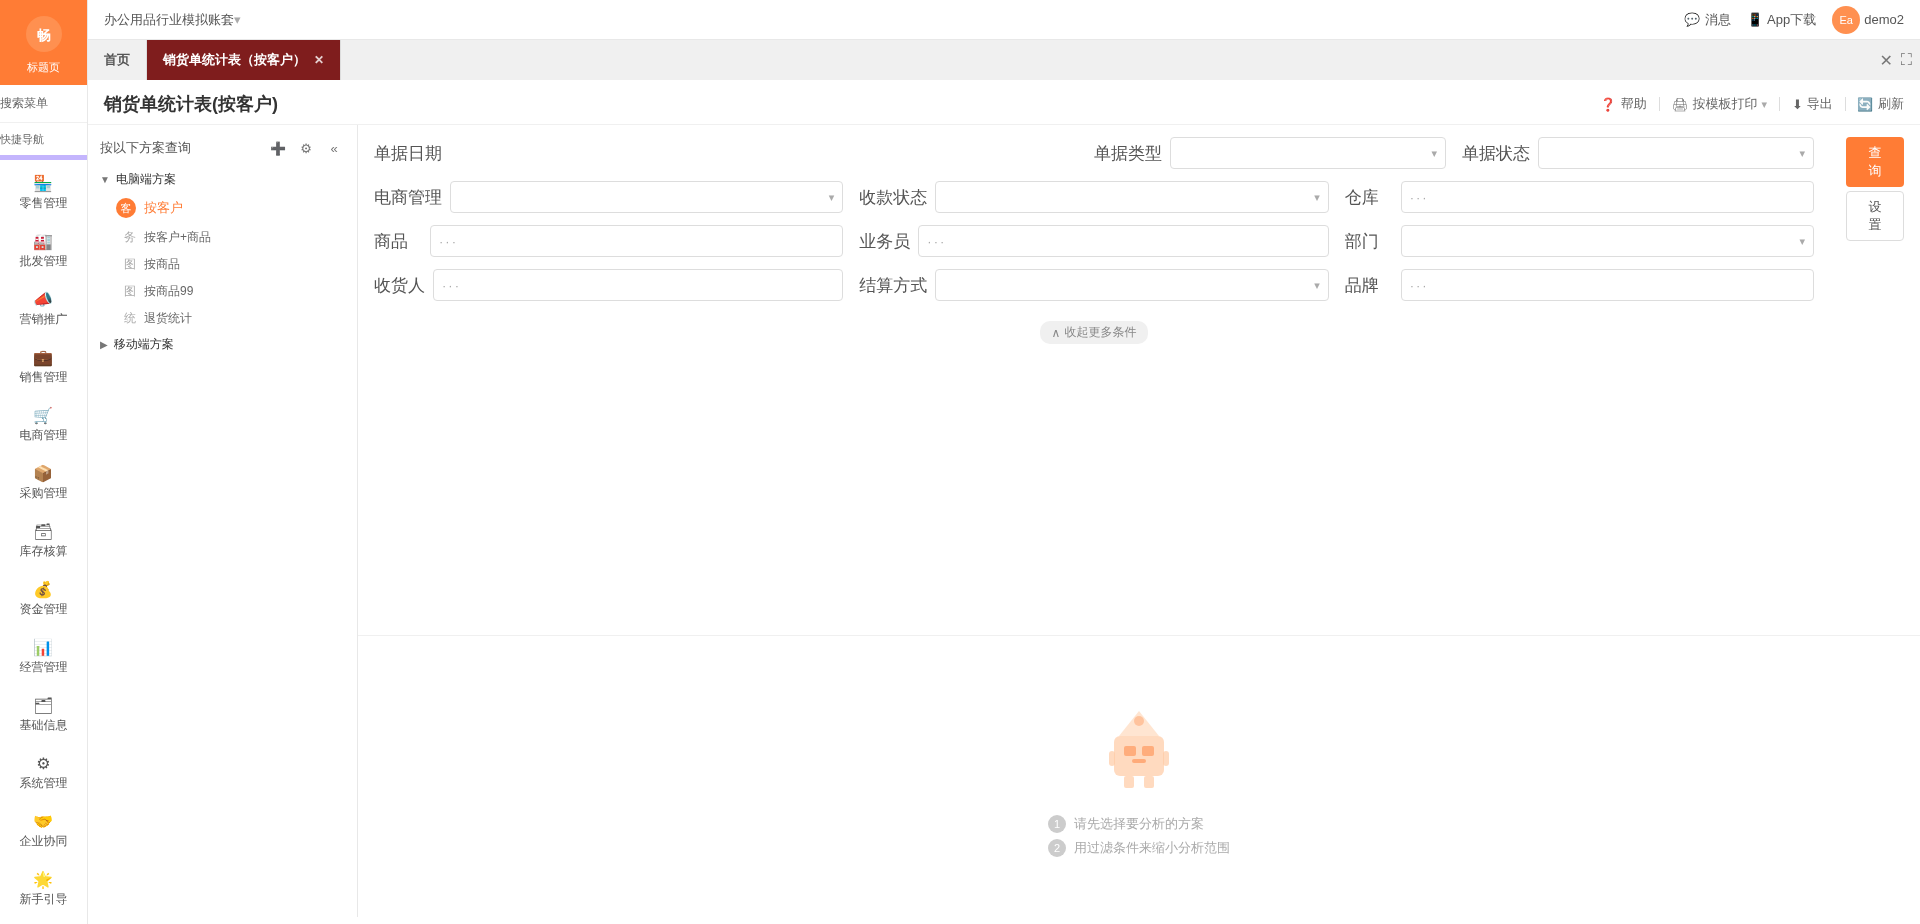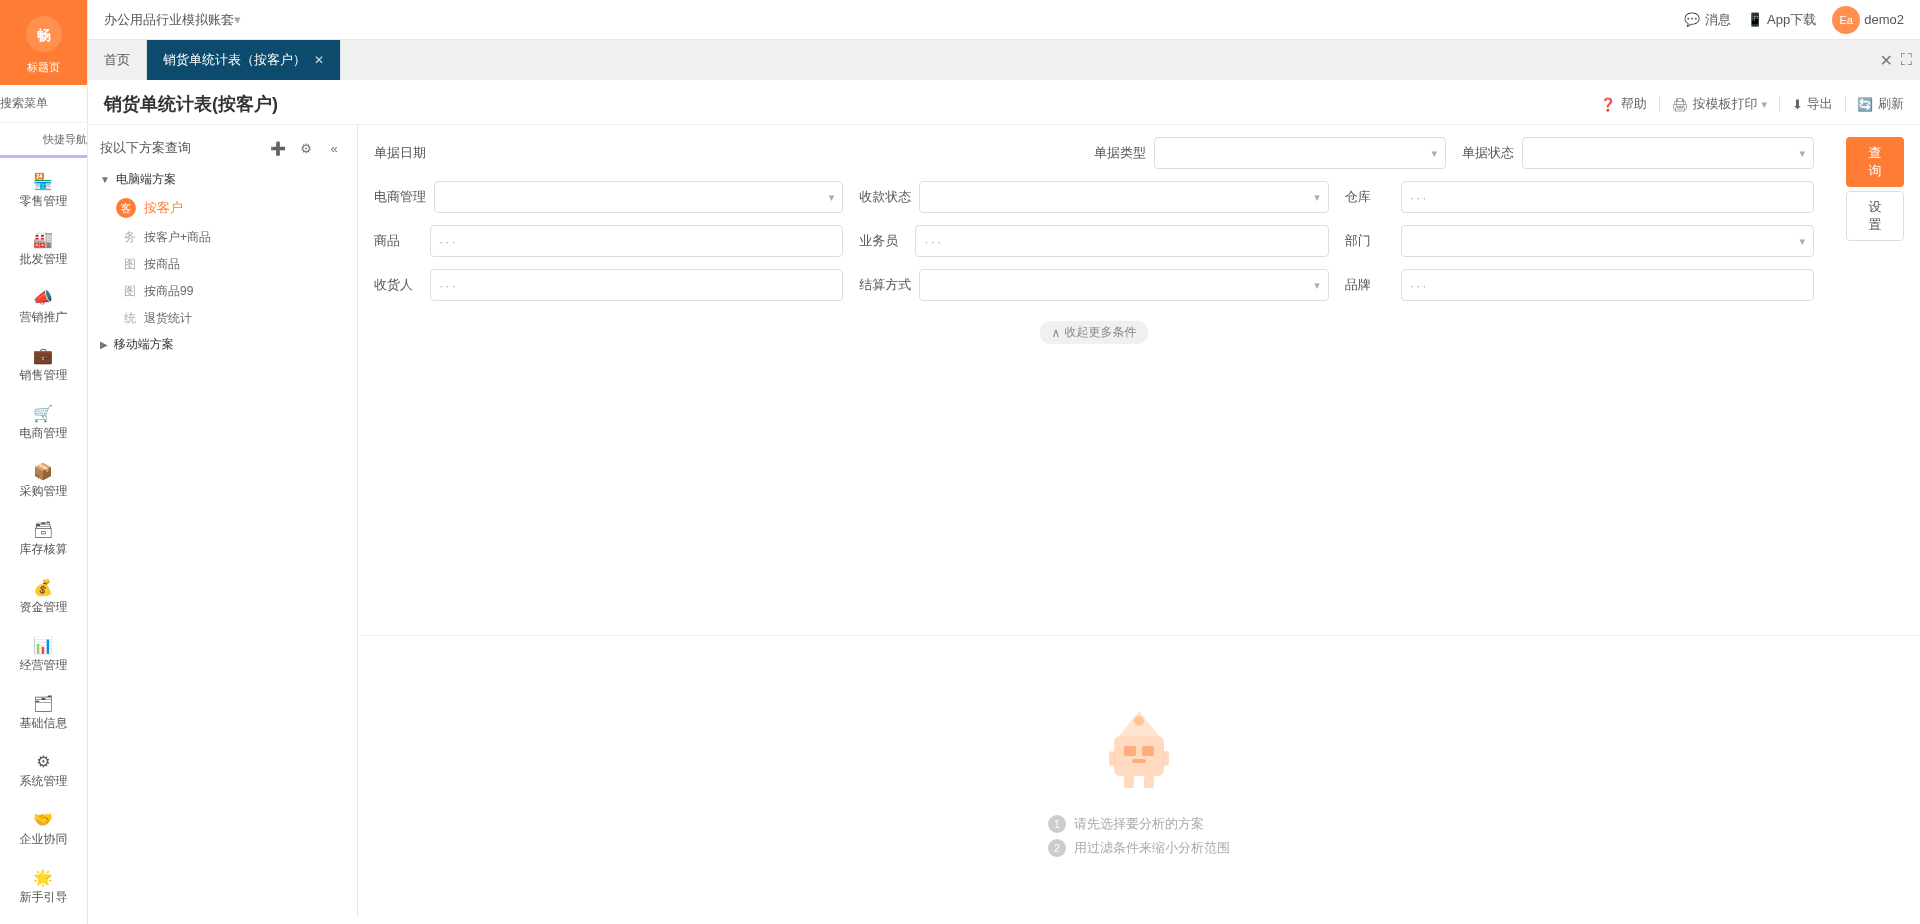--- a/index.html
+++ b/index.html
@@ -9,37 +9,37 @@
     .sidebar { width: 88px; background: #fff; border-right: 1px solid #e8e8e8; display: flex; flex-direction: column; align-items: center; padding-top: 0; flex-shrink: 0; }
     .sidebar-logo { width: 100%; background: #ff7c35; padding: 10px 0; display: flex; flex-direction: column; align-items: center; cursor: pointer; }
     .logo-icon { width: 48px; height: 48px; background: #ff7c35; display: flex; align-items: center; justify-content: center; }
     .logo-icon svg { width: 40px; height: 40px; }
     .logo-text { color: #fff; font-size: 11px; margin-top: 2px; }
     .sidebar-search { padding: 10px 0; width: 100%; text-align: left; cursor: pointer; border-bottom: 1px solid #f0f0f0; }
     .sidebar-search span { font-size: 12px; color: #666; }
     .sidebar-nav-item { width: 100%; text-align: center; padding: 10px 0; cursor: pointer; color: #555; font-size: 12px; }
     .sidebar-nav-item .nav-label { margin-top: 2px; }
     .nav-icon { font-size: 16px; display: block; }
-    .sidebar-quick { padding: 8px 0; width: 100%; text-align: right; cursor: pointer; border-bottom: 3px solid #c4b5fd; margin-bottom: 4px; }
+    .sidebar-quick { padding: 8px 0; width: 100%; text-align: left; cursor: pointer; border-bottom: 5px solid #c4b5fd; margin-bottom: 4px; }
     .sidebar-quick span { font-size: 11px; color: #666; }
 
     
     .main-area { flex: 1; display: flex; flex-direction: column; overflow: hidden; }
 
     
     .top-header { height: 40px; background: #fff; border-bottom: 1px solid #e8e8e8; display: flex; align-items: center; justify-content: space-between; padding: 0 16px; flex-shrink: 0; }
     .top-header-left { display: flex; align-items: center; gap: 0; font-size: 13px; color: #555; }
     .top-header-right { display: flex; align-items: center; gap: 16px; }
     .header-btn { display: flex; align-items: center; gap: 4px; color: #555; font-size: 13px; cursor: pointer; }
     .avatar { width: 28px; height: 28px; border-radius: 50%; background: #ff9050; display: flex; align-items: center; justify-content: center; color: #fff; font-size: 11px; }
 
     
     .tab-bar { height: 40px; background: #f0f0f0; display: flex; align-items: center; padding: 0 0; flex-shrink: 0; }
-    .tab-item { height: 40px; padding: 0 16px; display: flex; align-items: center; gap: 8px; font-size: 13px; cursor: pointer; background: #f0f0f0; color: #555; border-right: 1px solid #ddd; }
-    .tab-item.active { background: #0c4a6e; color: #fff; }
+    .tab-item { height: 40px; padding: 0 16px; display: flex; align-items: center; gap: 8px; font-size: 13px; cursor: pointer; background: #f0f0f0; color: #555; border-right: 1px solid #ddd; font-weight: bold; }
+    .tab-item.active { background: #7f1d1d; color: #fff; }
     .tab-item .tab-close { font-size: 12px; color: rgba(255,255,255,0.8); cursor: pointer; }
     .tab-home { background: #f0f0f0; color: #555; border-right: 1px solid #ddd; }
     .tab-bar-controls { margin-left: auto; display: flex; align-items: center; padding-right: 8px; gap: 8px; }
     .tab-ctrl-btn { font-size: 16px; color: #777; cursor: pointer; }
 
     
     .page-content { flex: 1; overflow: auto; background: #8b5cf6; padding: 0; }
     .page-inner { background: #fff; margin: 0; min-height: 100%; }
 
     
@@ -65,21 +65,21 @@
     .scheme-item { display: flex; align-items: center; gap: 8px; padding: 6px 16px 6px 28px; cursor: pointer; font-size: 13px; color: #555; }
     .scheme-item.active { color: #ff7c35; }
     .scheme-item-icon { width: 20px; height: 20px; border-radius: 50%; display: flex; align-items: center; justify-content: center; font-size: 11px; }
     .scheme-item-icon.orange { background: #ff7c35; color: #fff; }
     .scheme-sub-item { display: flex; align-items: center; gap: 8px; padding: 5px 16px 5px 36px; cursor: pointer; font-size: 12px; color: #666; }
 
     
     .filter-area { flex: 1; padding: 12px 16px; overflow-y: auto; }
     .filter-row { display: flex; align-items: center; gap: 16px; margin-bottom: 12px; }
     .filter-item { display: flex; align-items: center; gap: 8px; flex: 1; }
-    .filter-label { font-size: 13px; color: #555; white-space: nowrap; min-width: 48px; }
+    .filter-label { font-size: 17px; color: #555; white-space: nowrap; min-width: 48px; }
     .filter-control { flex: 1; border: 1px solid #ddd; border-radius: 4px; padding: 5px 8px; font-size: 13px; display: flex; align-items: center; justify-content: space-between; cursor: pointer; background: #fff; min-height: 32px; }
     .filter-control .dots { color: #aaa; letter-spacing: 2px; }
     .date-shortcut { padding: 3px 8px; border-radius: 3px; font-size: 12px; cursor: pointer; color: #555; }
     .date-shortcut.active { background: #ff7c35; color: #fff; border-radius: 12px; }
     .date-range { font-size: 12px; color: #888; }
 
     
     .collapse-bar { display: flex; align-items: center; justify-content: center; padding: 8px 0; cursor: pointer; }
     .collapse-btn { display: flex; align-items: center; gap: 4px; font-size: 12px; color: #888; background: #f0f0f0; padding: 3px 12px; border-radius: 10px; }
 

